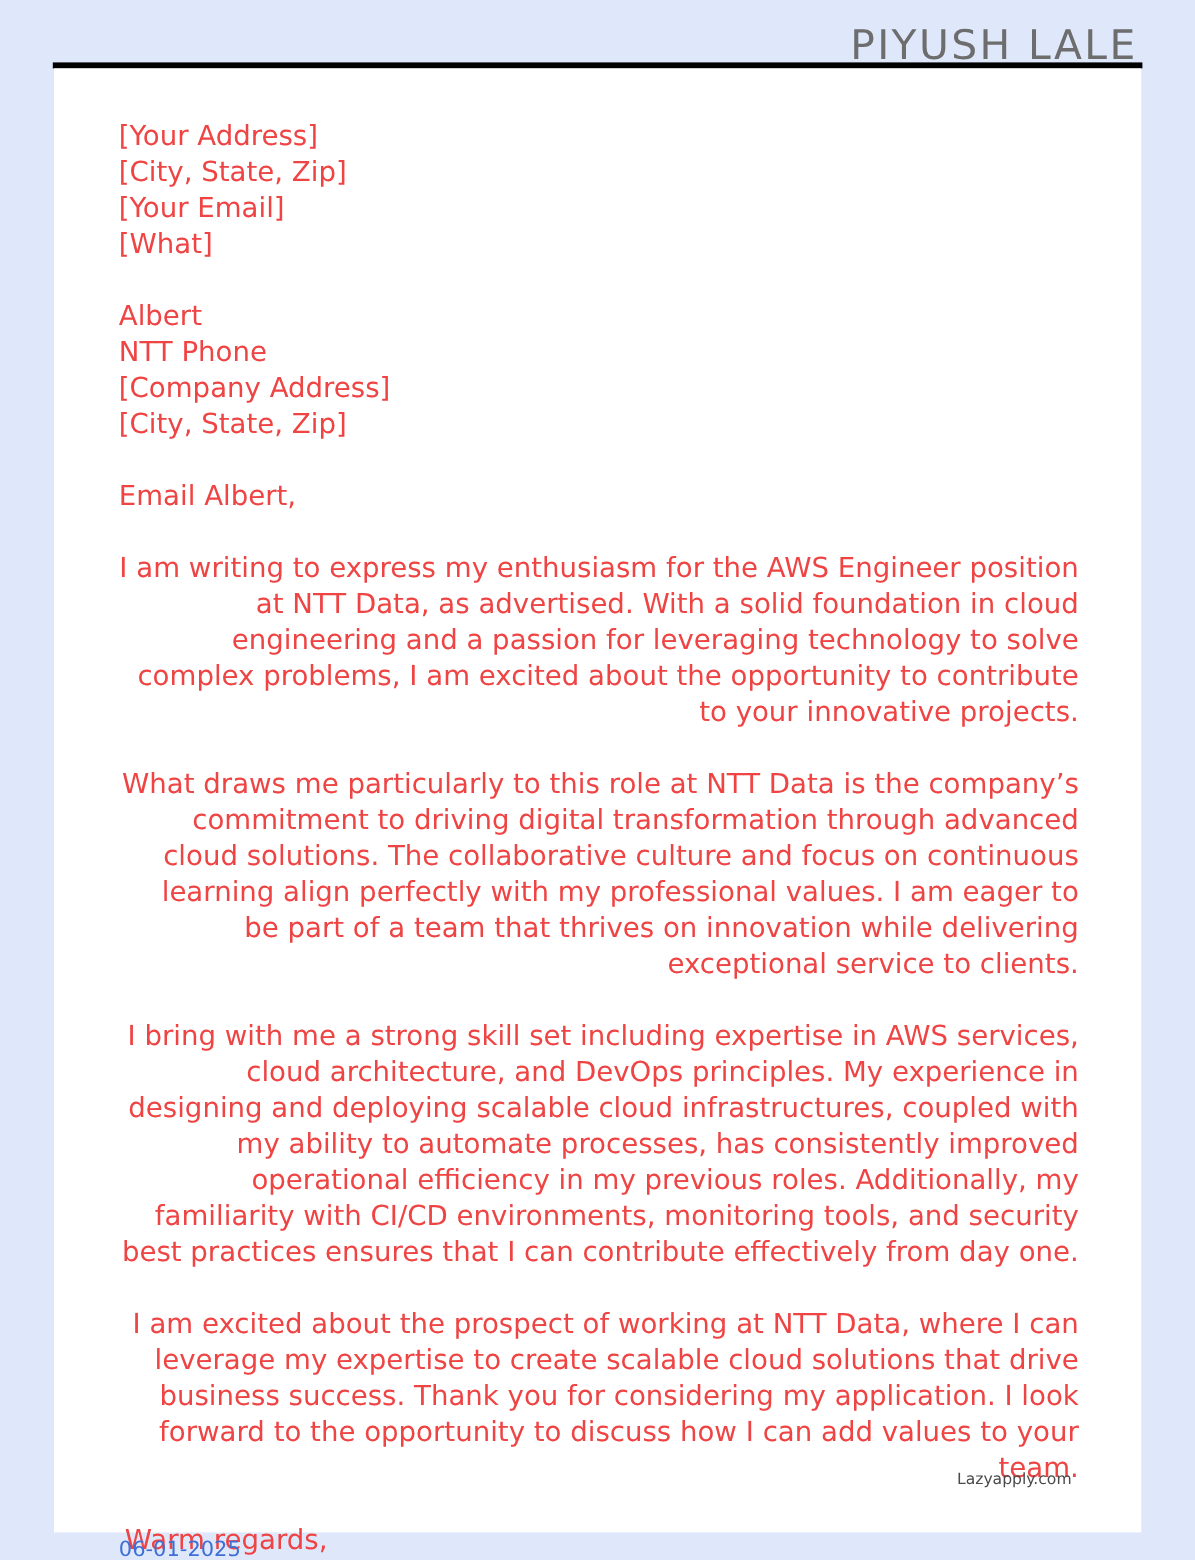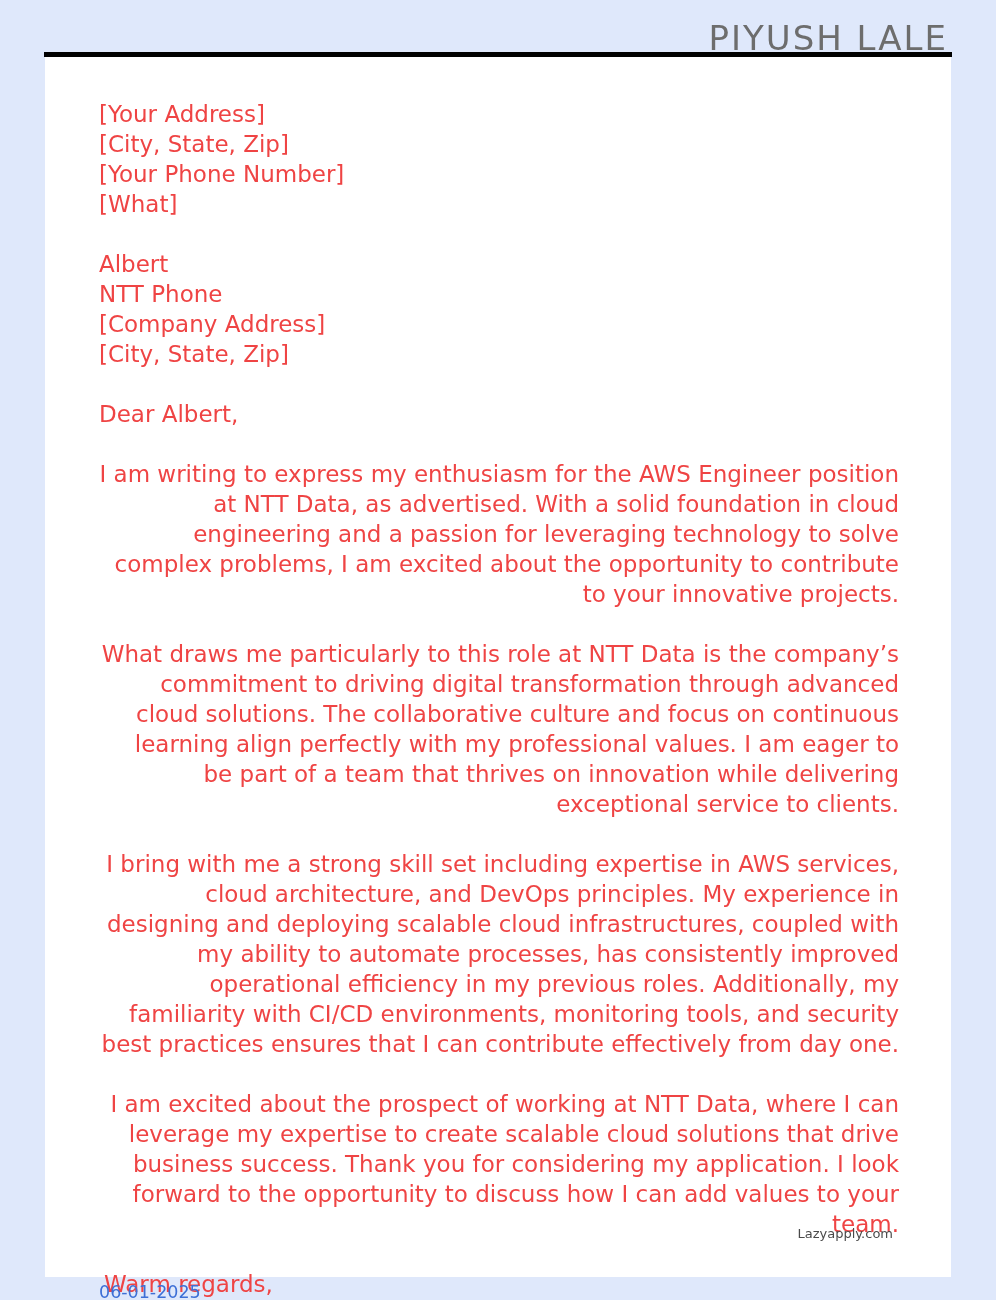--- a/index.html
+++ b/index.html
@@ -108,32 +108,32 @@
     <div class="header-name">PIYUSH LALE</div>
     <div class="header-rule"></div>
   </div>
 
   <div class="sheet">
     <div class="content">
 
       <div class="block">
         <div class="addr-line">[Your Address]</div>
         <div class="addr-line">[City, State, Zip]</div>
-        <div class="addr-line">[Your Phone Number]</div>
+        <div class="addr-line">[Your Email]</div>
         <div class="addr-line">[What]</div>
       </div>
 
       <div class="block">
         <div class="addr-line">Albert</div>
         <div class="addr-line">NTT Phone</div>
         <div class="addr-line">[Company Address]</div>
         <div class="addr-line">[City, State, Zip]</div>
       </div>
 
-      <div class="salutation">Dear Albert,</div>
+      <div class="salutation">Email Albert,</div>
 
       <p class="para">I am writing to express my enthusiasm for the AWS Engineer position at NTT Data, as advertised. With a solid foundation in cloud engineering and a passion for leveraging technology to solve complex problems, I am excited about the opportunity to contribute to your innovative projects.</p>
       <p class="para">What draws me particularly to this role at NTT Data is the company’s commitment to driving digital transformation through advanced cloud solutions. The collaborative culture and focus on continuous learning align perfectly with my professional values. I am eager to be part of a team that thrives on innovation while delivering exceptional service to clients.</p>
       <p class="para">I bring with me a strong skill set including expertise in AWS services, cloud architecture, and DevOps principles. My experience in designing and deploying scalable cloud infrastructures, coupled with my ability to automate processes, has consistently improved operational efficiency in my previous roles. Additionally, my familiarity with CI/CD environments, monitoring tools, and security best practices ensures that I can contribute effectively from day one.</p>
       <p class="para">I am excited about the prospect of working at NTT Data, where I can leverage my expertise to create scalable cloud solutions that drive business success. Thank you for considering my application. I look forward to the opportunity to discuss how I can add values to your team.</p>
 
       <div class="signoff">Warm regards,</div>
       <div class="signature">Piyush Lale</div>
     </div>
 

